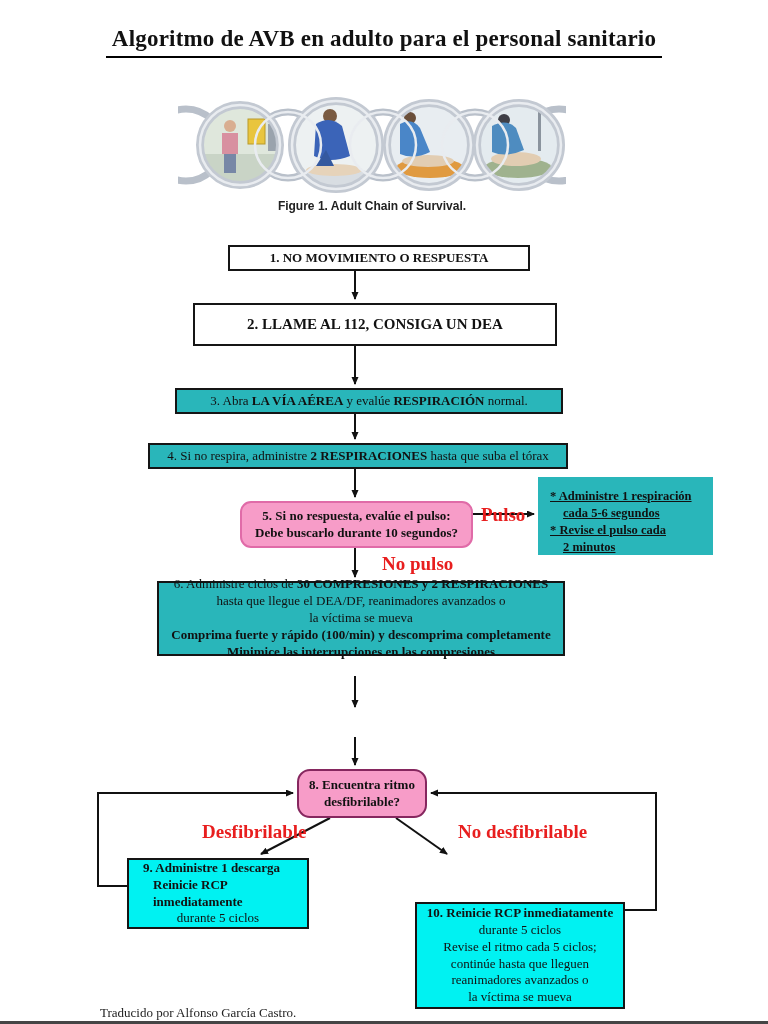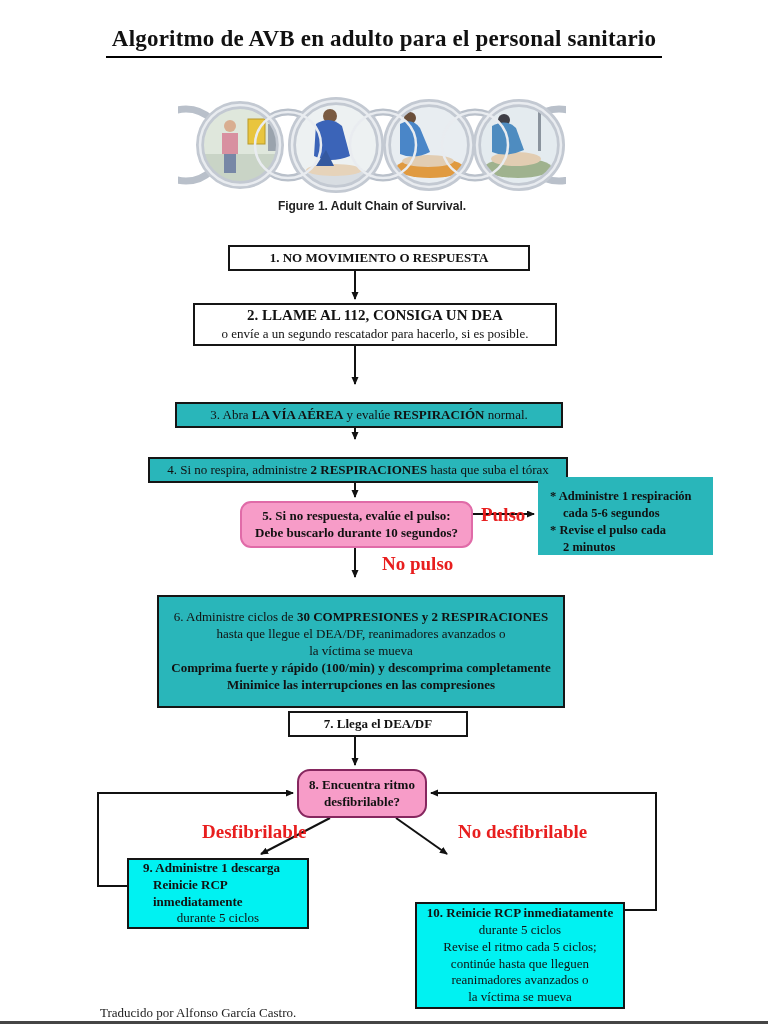--- a/index.html
+++ b/index.html
@@ -15,35 +15,36 @@
   .chain-wrap{position:absolute;left:178px;top:94px;width:388px;height:102px;}
   .caption{
     position:absolute;top:199px;left:178px;width:388px;text-align:center;
     font-size:12px;font-weight:bold;color:#222;font-family:"Liberation Sans",sans-serif;
   }
   .connectors{position:absolute;left:0;top:0;pointer-events:none;}
   .box{
     position:absolute;box-sizing:border-box;border:2px solid #151515;background:#fff;
     text-align:center;font-size:13px;line-height:1.3;display:flex;flex-direction:column;justify-content:center;
   }
-  .teal{background:var(--teal);margin-top:14px;}
+  .teal{background:var(--teal);}
   .cyan{background:var(--cyan);}
   .pinkbox{
     background:var(--pink);border:2px solid var(--pink-border);border-radius:11px;
     font-weight:bold;
   }
   .pinkbox.dark{border-color:var(--pink-border-dark);border-radius:13px;}
   .b{font-weight:bold;}
   .rlabel{
     position:absolute;color:var(--red);font-weight:bold;font-size:19px;white-space:nowrap;
   }
   .sidenote{
     position:absolute;box-sizing:border-box;background:var(--teal);
     font-weight:bold;font-size:12.5px;line-height:1.35;text-align:left;
     padding:11px 6px 6px 12px;
+    text-decoration:underline;
   }
   .sidenote .ind{padding-left:13px;}
   .leftline{text-align:left;padding-left:14px;}
   .leftline2{text-align:left;padding-left:24px;}
   .footer{position:absolute;left:100px;top:1005px;font-size:13px;color:#222;}
   .page-edge{position:absolute;left:0;top:1021px;width:768px;height:3px;background:#454545;}
 </style>
 </head>
 <body>
 
@@ -148,21 +149,20 @@
       <path d="M625 910 L656 910 L656 793 L431 793" marker-end="url(#ah)"></path>
     </g>
   </svg>
 
   <div class="box" style="left:228px;top:245px;width:302px;height:26px;">
     <div class="b">1. NO MOVIMIENTO O RESPUESTA</div>
   </div>
 
   <div class="box" style="left:193px;top:303px;width:364px;height:43px;">
     <div class="b" style="font-size:15px;">2. LLAME AL 112, CONSIGA UN DEA</div>
-    <div>o envíe a un segundo rescatador para hacerlo, si es posible.</div>
   </div>
 
   <div class="box teal" style="left:175px;top:388px;width:388px;height:26px;">
     <div><span>3. Abra </span><span class="b">LA VÍA AÉREA</span><span> y evalúe </span><span class="b">RESPIRACIÓN</span><span> normal.</span></div>
   </div>
 
   <div class="box teal" style="left:148px;top:443px;width:420px;height:26px;">
     <div><span>4. Si no respira, administre </span><span class="b">2 RESPIRACIONES</span><span> hasta que suba el tórax</span></div>
   </div>
 
@@ -175,31 +175,28 @@
 
   <div class="sidenote" style="left:538px;top:477px;width:175px;height:78px;">
     <div>* Administre 1 respiración</div>
     <div class="ind">cada 5-6 segundos</div>
     <div>* Revise el pulso cada</div>
     <div class="ind">2 minutos</div>
   </div>
 
   <div class="rlabel" style="left:382px;top:553px;">No pulso</div>
 
-  <div class="box teal" style="left:157px;top:581px;width:408px;height:113px;">
+  <div class="box teal" style="left:157px;top:581px;width:408px;height:75px;">
     <div><span>6. Administre ciclos de </span><span class="b">30 COMPRESIONES y 2 RESPIRACIONES</span></div>
     <div>hasta que llegue el DEA/DF, reanimadores avanzados o</div>
     <div>la víctima se mueva</div>
     <div class="b">Comprima fuerte y rápido (100/min) y descomprima completamente</div>
     <div class="b">Minimice las interrupciones en las compresiones</div>
   </div>
 
-  <div class="box" style="left:288px;top:711px;width:180px;height:26px;">
-    <div class="b">7. Llega el DEA/DF</div>
-  </div>
 
   <div class="box pinkbox dark" style="left:297px;top:769px;width:130px;height:49px;">
     <div>8. Encuentra ritmo</div>
     <div>desfibrilable?</div>
   </div>
 
   <div class="rlabel" style="left:202px;top:821px;">Desfibrilable</div>
   <div class="rlabel" style="left:458px;top:821px;">No desfibrilable</div>
 
   <div class="box cyan" style="left:127px;top:858px;width:182px;height:71px;">

